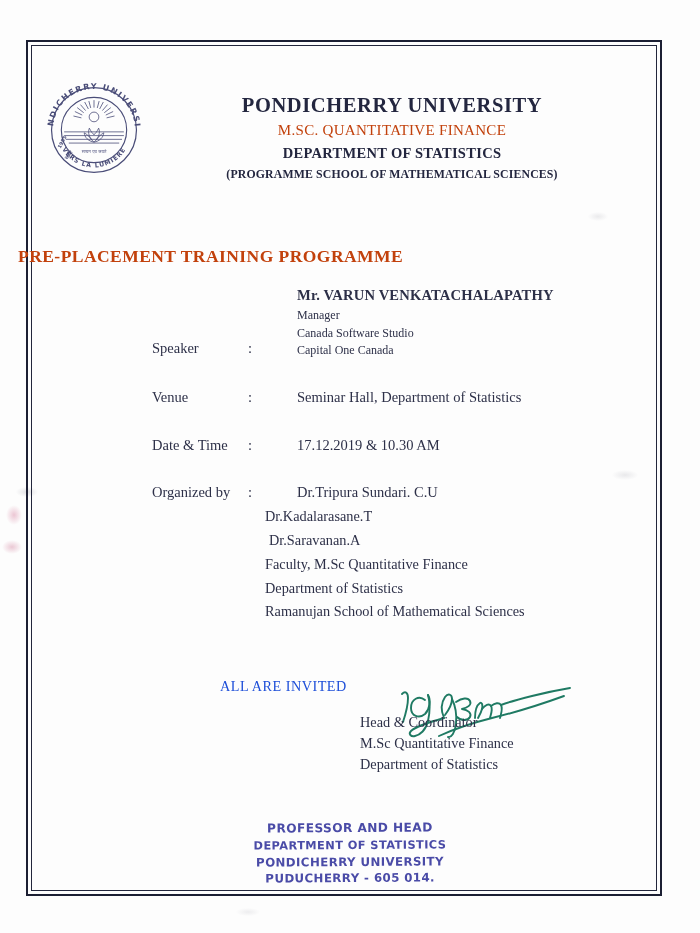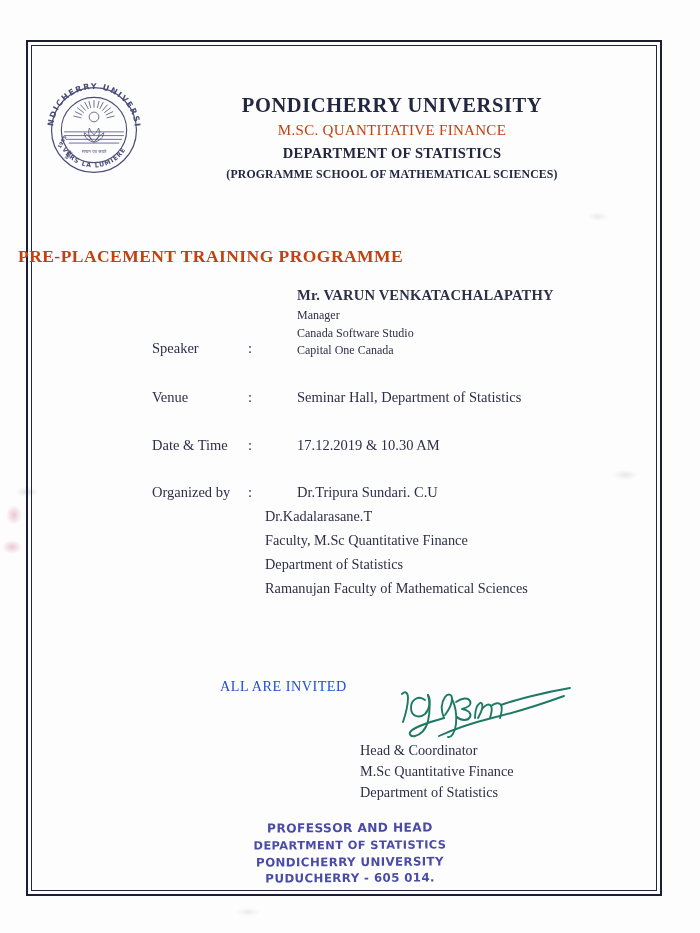--- a/index.html
+++ b/index.html
@@ -215,21 +215,21 @@
   .signature {
     position: absolute;
     left: 392px;
     top: 678px;
     width: 200px;
     height: 72px;
   }
   .sign-block {
     position: absolute;
     left: 360px;
-    top: 740px;
+    top: 712px;
     font-size: 14.3px;
     line-height: 1.48;
     color: #2d3048;
   }
 
   
   .stamp {
     position: absolute;
     left: 0;
     top: 820px;
@@ -351,23 +351,24 @@
 
     <div class="gap-org"></div>
 
     <div class="row">
       <div class="row-label">Organized by</div>
       <div class="row-colon">:</div>
       <div class="row-value">Dr.Tripura Sundari. C.U</div>
     </div>
     <div class="org-list-extra">
       <div>Dr.Kadalarasane.T</div>
+      <div class="org-indent">Dr.Saravanan.A</div>
       <div>Faculty, M.Sc Quantitative Finance</div>
       <div>Department of Statistics</div>
-      <div>Ramanujan Faculty of Mathematical Sciences</div>
+      <div>Ramanujan School of Mathematical Sciences</div>
     </div>
   </div>
 
   <div class="invite">ALL ARE INVITED</div>
 
   <svg class="signature" viewBox="0 0 200 72">
     <g fill="none" stroke="#1f7a63" stroke-width="1.9" stroke-linecap="round" stroke-linejoin="round">
       <path d="M 10,16 C 13,13 16,14 16,20 C 16,28 13,38 11,44"></path>
       <path d="M 33,22 C 27,17 19,21 19,30 C 19,38 27,41 33,36 C 38,31 39,22 36,17"></path>
       <path d="M 36,17 C 38,24 38,34 36,43 C 34,52 28,57 23,58 C 19,59 16,56 19,53 C 24,48 38,44 52,40"></path>

